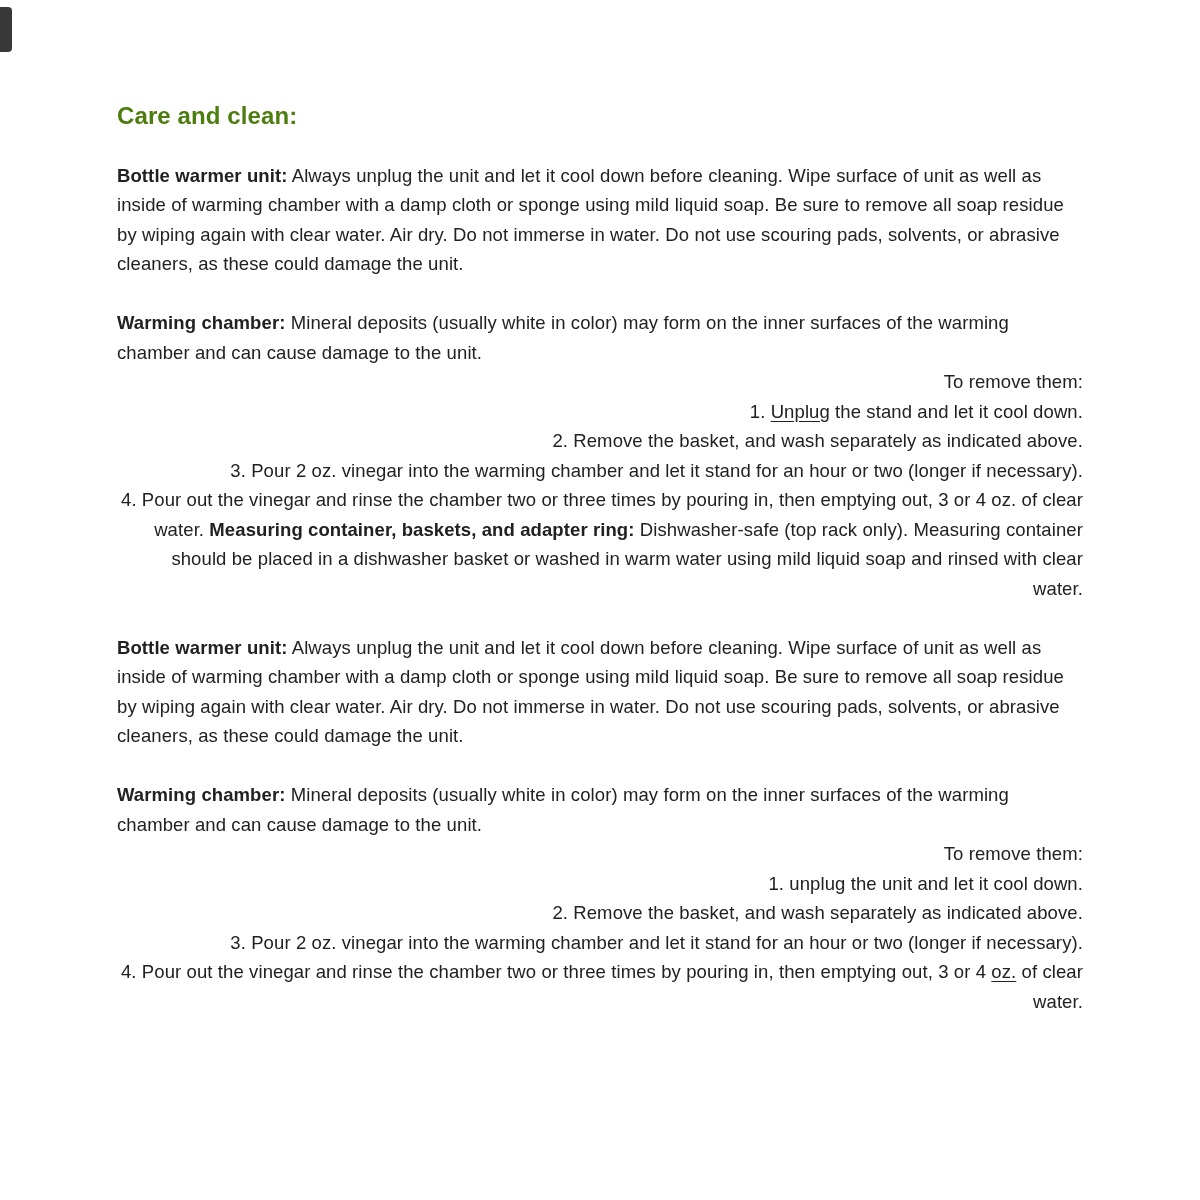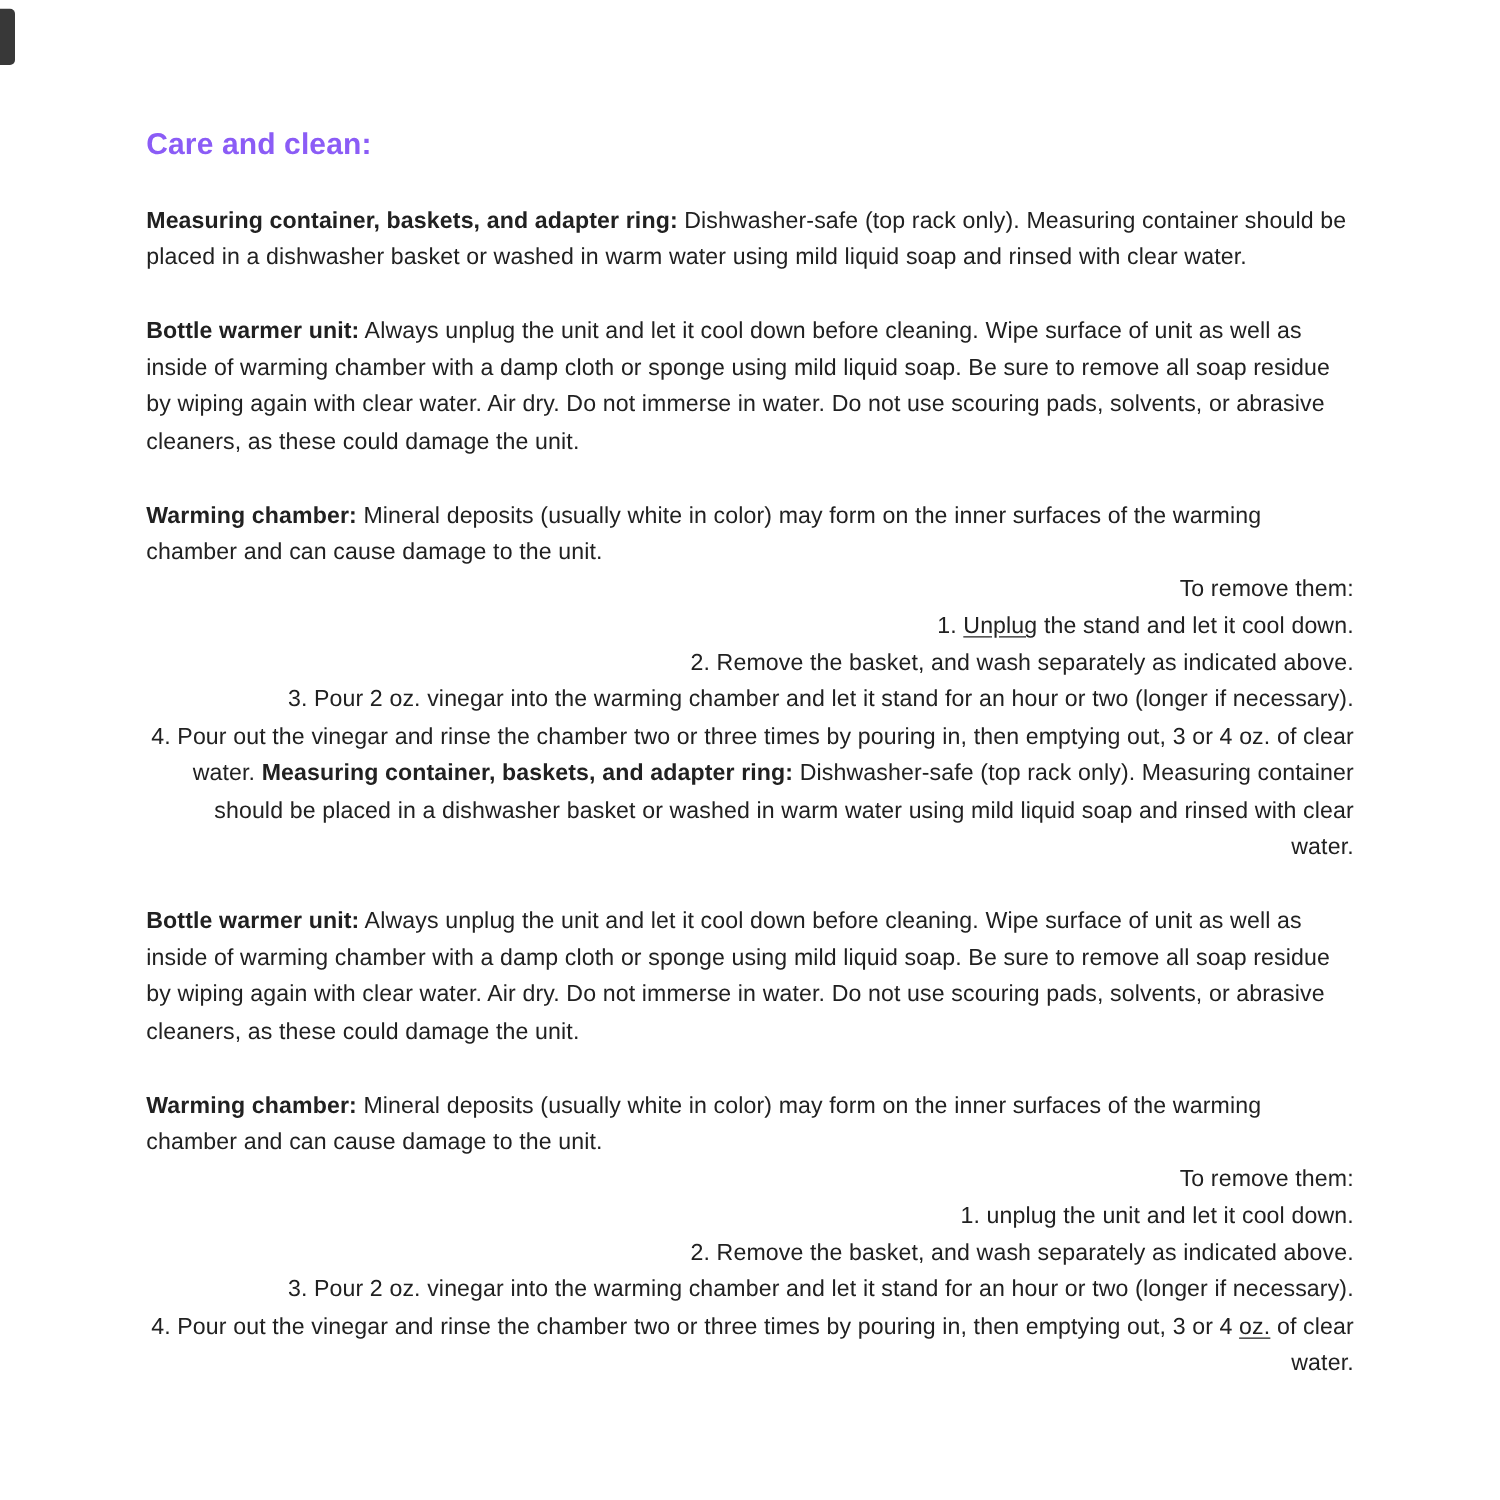--- a/index.html
+++ b/index.html
@@ -35,21 +35,21 @@
     top: 101px;
     width: 966px;
     font-size: 18.5px;
     line-height: 29.5px;
     letter-spacing: 0.1px;
   }
   .block.heading {
     font-size: 24px;
     font-weight: bold;
     line-height: 30px;
-    color: #8b5cf6;
+    color: #4d7c0f;
   }
   .block.para {
     margin-top: 29.5px;
   }
   .block.line {
     margin-top: 0;
     text-align: right;
   }
   .bold {
     font-weight: bold;
@@ -71,21 +71,20 @@
     text-decoration: underline;
   }
 </style>
 </head>
 <body>
 
 <div class="page">
   <div class="artifact"></div>
   <div class="doc">
       <div class="block heading"><span class="bold">Care and clean:</span></div>
-      <div class="block para"><span class="bold">Measuring container, baskets, and adapter ring:</span><span> Dishwasher-safe (top rack only). Measuring container should be placed in a dishwasher basket or washed in warm water using mild liquid soap and rinsed with clear water.</span></div>
       <div class="block para"><span class="bold">Bottle warmer unit:</span><span> Always unplug the unit and let it cool down before cleaning. Wipe surface of unit as well as inside of warming chamber with a damp cloth or sponge using mild liquid soap. Be sure to remove all soap residue by wiping again with clear water. Air dry. Do not immerse in water. Do not use scouring pads, solvents, or abrasive cleaners, as these could damage the unit.</span></div>
       <div class="block para"><span class="bold">Warming chamber:</span><span> Mineral deposits (usually white in color) may form on the inner surfaces of the warming chamber and can cause damage to the unit.</span></div>
       <div class="block line"><span>To remove them:</span></div>
       <div class="block line"><span>1. </span><span class="sq-blue">Unplug</span><span> the stand and let it cool down.</span></div>
       <div class="block line"><span>2. Remove the basket, and wash separately as indicated above.</span></div>
       <div class="block line"><span>3. Pour 2 oz. vinegar into the warming chamber and let it stand for an hour or two (longer if necessary).</span></div>
       <div class="block line"><span>4. Pour out the vinegar and rinse the chamber two or three times by pouring in, then emptying out, 3 or 4 oz. of clear water. </span><span class="bold">Measuring container, baskets, and adapter ring:</span><span> Dishwasher-safe (top rack only). Measuring container should be placed in a dishwasher basket or washed in warm water using mild liquid soap and rinsed with clear water.</span></div>
       <div class="block para"><span class="bold">Bottle warmer unit:</span><span> Always unplug the unit and let it cool down before cleaning. Wipe surface of unit as well as inside of warming chamber with a damp cloth or sponge using mild liquid soap. Be sure to remove all soap residue by wiping again with clear water. Air dry. Do not immerse in water. Do not use scouring pads, solvents, or abrasive cleaners, as these could damage the unit.</span></div>
       <div class="block para"><span class="bold">Warming chamber:</span><span> Mineral deposits (usually white in color) may form on the inner surfaces of the warming chamber and can cause damage to the unit.</span></div>
       <div class="block line"><span>To remove them:</span></div>

